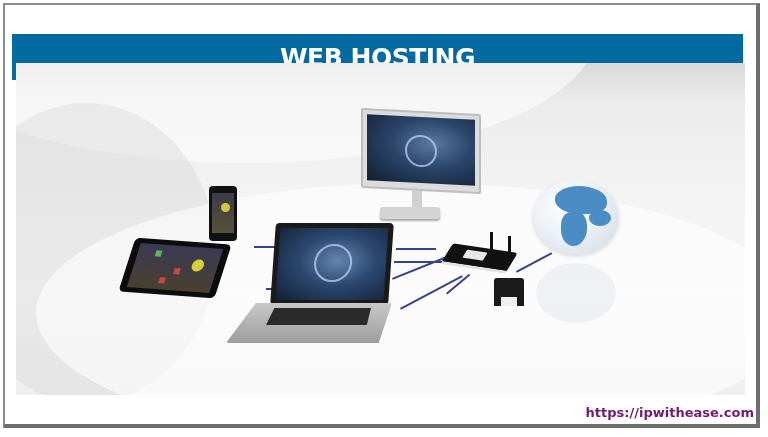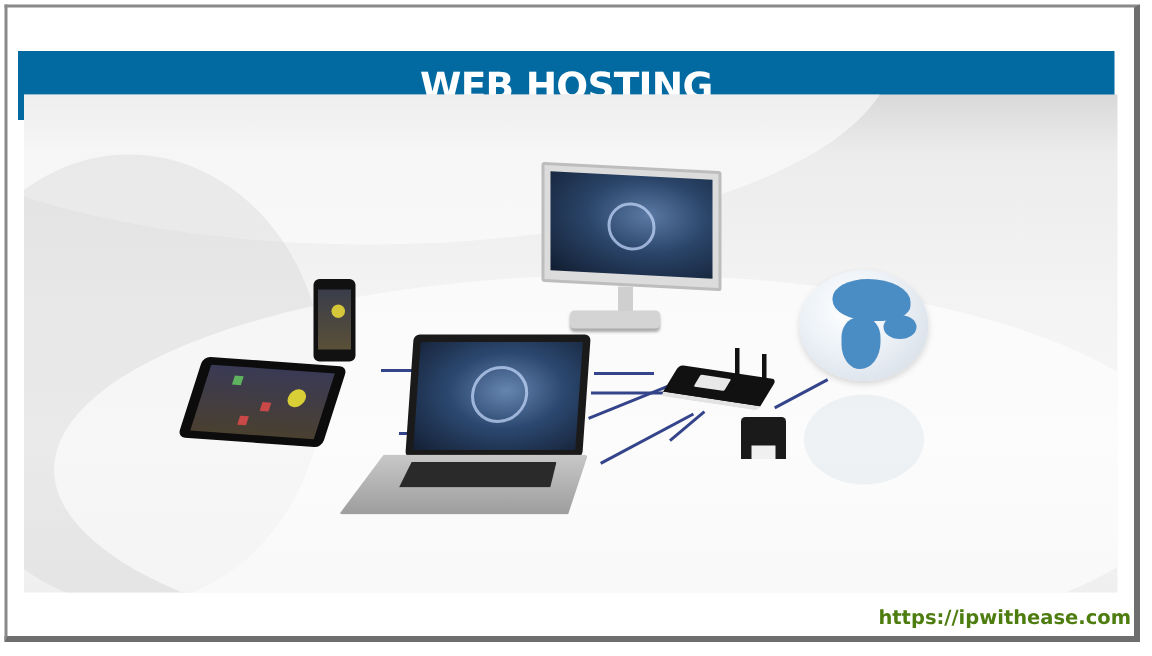--- a/index.html
+++ b/index.html
@@ -3,21 +3,21 @@
 <meta charset="utf-8">
 <style>
   html, body { margin: 0; padding: 0; }
   body { width: 768px; height: 437px; background: #ffffff; overflow: hidden; position: relative; font-family: "Liberation Sans", sans-serif; }
   .frame { position: absolute; left: 3px; top: 3px; width: 757px; height: 425px; border: 2px solid #8a8a8a; border-right-width: 4px; border-bottom-width: 4px; border-right-color: #6e6e6e; border-bottom-color: #6e6e6e; background: #fff; box-sizing: border-box; }
   .title-bar { position: absolute; left: 12px; top: 11px; width: 731px; height: 46px; background: #0369a1; display: flex; align-items: center; justify-content: center; margin-top: 23px; }
   .title-text { color: #fff; font-family: "DejaVu Sans", sans-serif; font-weight: bold; font-size: 25px; letter-spacing: -0.5px; }
   .scene { position: absolute; left: 16px; top: 63px; width: 729px; height: 332px; overflow: hidden;
     background: linear-gradient(180deg, #d9d9d9 0%, #ececec 12%, #f3f3f3 40%, #f7f7f7 70%, #efefef 100%); }
   .swoosh { position: absolute; border-radius: 50%; }
-  .footer-link { position: absolute; right: 14px; top: 405px; color: #4d7c0f; font-family: "DejaVu Sans", sans-serif; font-weight: bold; font-size: 13px; text-align: center; }
+  .footer-link { position: absolute; right: 14px; top: 405px; color: #701a75; font-family: "DejaVu Sans", sans-serif; font-weight: bold; font-size: 13px; text-align: center; }
   .wire { position: absolute; background: #34448a; height: 2px; transform-origin: 0 0; }
 </style>
 </head>
 <body>
 
 <div class="frame"></div>
 
 <div class="title-bar">
   <span class="title-text">WEB HOSTING</span>
 </div>

